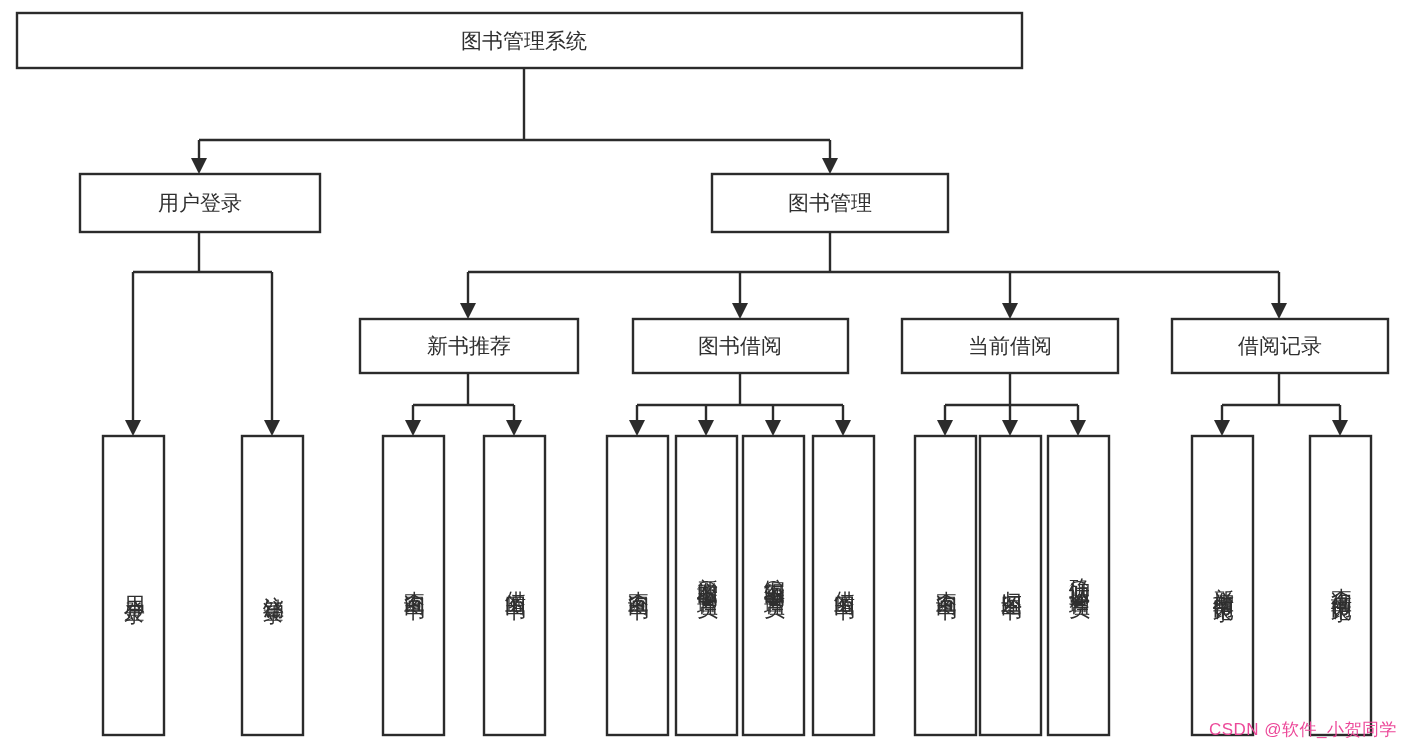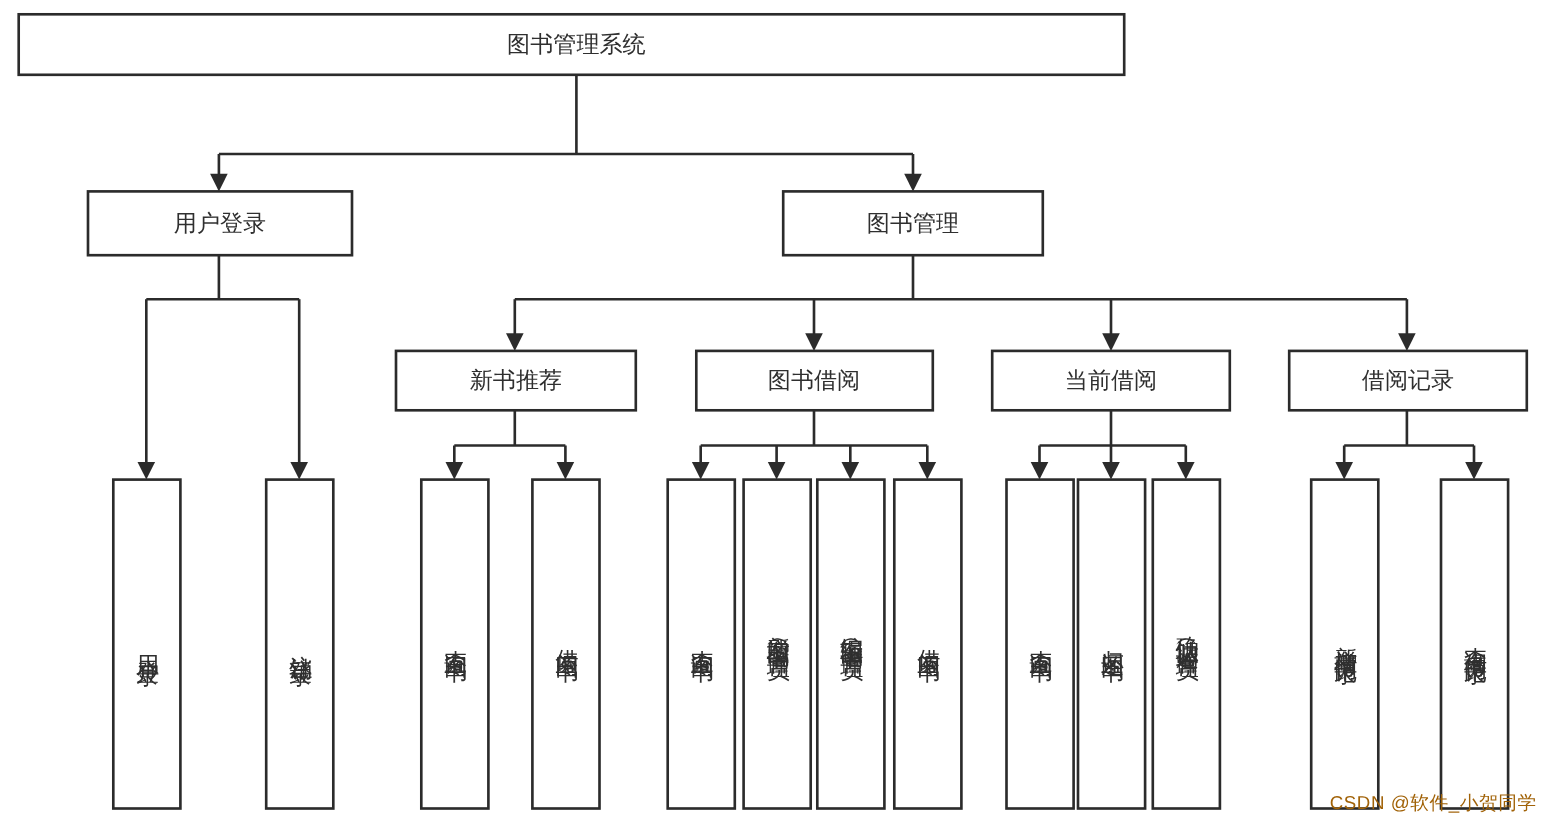--- a/index.html
+++ b/index.html
@@ -58,21 +58,21 @@
     writing-mode: vertical-rl;
     text-orientation: upright;
     letter-spacing: 3px;
   }
   .watermark {
     position: absolute;
     right: 8px;
     bottom: 6px;
     font-family: "Liberation Sans", "DejaVu Sans", sans-serif;
     font-size: 17px;
-    color: #a16207;
+    color: #ec4899;
     letter-spacing: 0.5px;
     user-select: none;
     pointer-events: none;
     white-space: nowrap;
   }
 </style>
 </head>
 <body>
 
 <div id="diagram-root">

